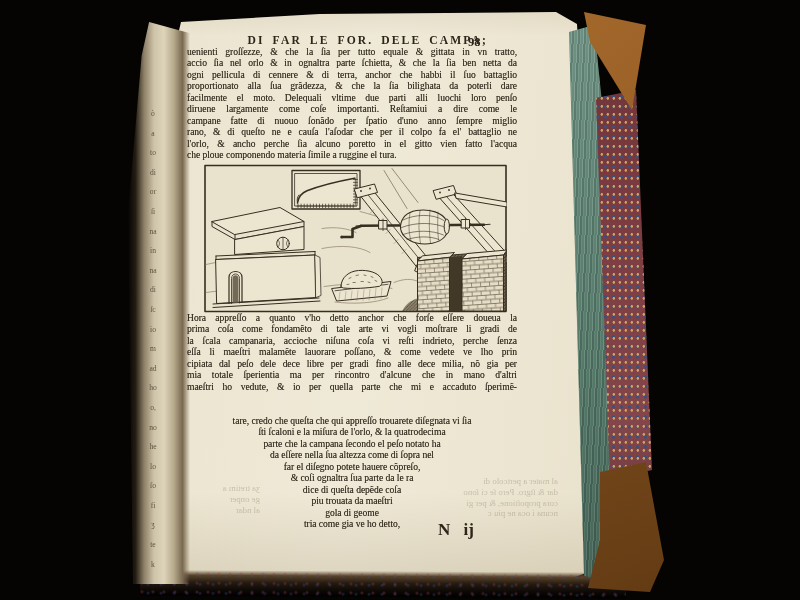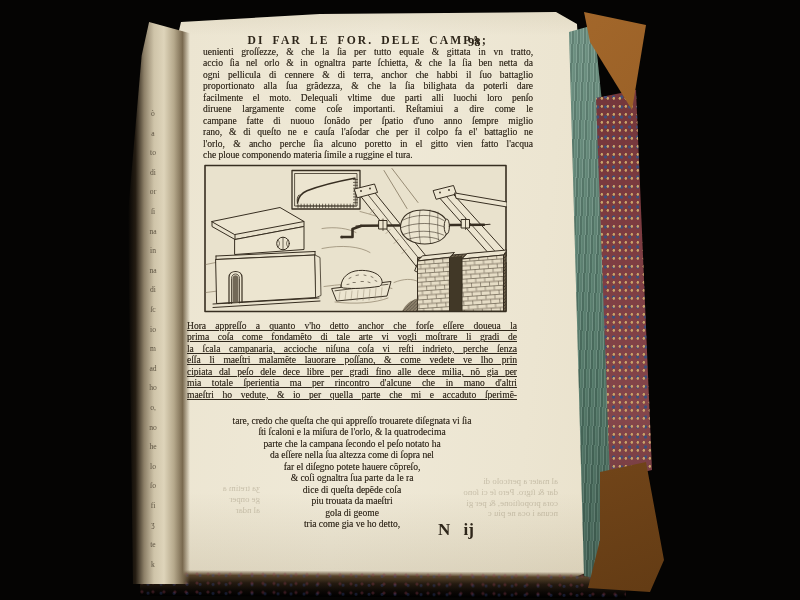--- a/index.html
+++ b/index.html
@@ -51,24 +51,24 @@
       font-size:8.8px;line-height:10.8px;white-space:nowrap;}
   .sh-r{left:420px;top:476px;width:138px;text-align:left;}
   .sh-l{left:184px;top:483px;width:76px;text-align:left;}
 
   
   .header{position:absolute;left:188px;top:34px;width:300px;text-align:right;
     font-weight:700;font-size:11.6px;letter-spacing:2.1px;word-spacing:3px;color:#2e261a;white-space:nowrap;}
   .pagenum{position:absolute;left:468px;top:35px;font-size:12.5px;font-weight:700;color:#2e261a;}
   .tl{height:11.45px;overflow:hidden;font-size:9.6px;letter-spacing:-.05px;color:#32291d;
       text-shadow:0 0 .4px rgba(50,41,29,.55);}
-  .p1{position:absolute;left:203px;top:46px;width:330px;}
+  .p1{position:absolute;left:187px;top:46px;width:330px;}
   .p1 .tl,.p2 .tl{text-align:justify;text-align-last:justify;}
   .p1 .tl:last-child{text-align:center;text-align-last:left;}
-  .p2{position:absolute;left:187px;top:320px;width:330px;text-decoration:underline;}
+  .p2{position:absolute;left:187px;top:312px;width:330px;}
   .tri{position:absolute;left:187px;top:415px;width:330px;}
   .tri .tl{text-align:center;text-align-last:center;white-space:nowrap;}
   .sig{position:absolute;left:438px;top:520px;font-size:17px;font-weight:700;word-spacing:9px;color:#2e261a;}
 
   
   .cut{position:absolute;left:204px;top:164px;width:303px;height:149px;}
   .ln{stroke:#372e21;fill:none;stroke-linecap:round;stroke-linejoin:round;}
   .fl{fill:#ece5d0;stroke:#372e21;stroke-linecap:round;stroke-linejoin:round;}
   .fa{stroke:#8a7d65;fill:none;opacity:.85;stroke-linecap:round;}
 </style>

